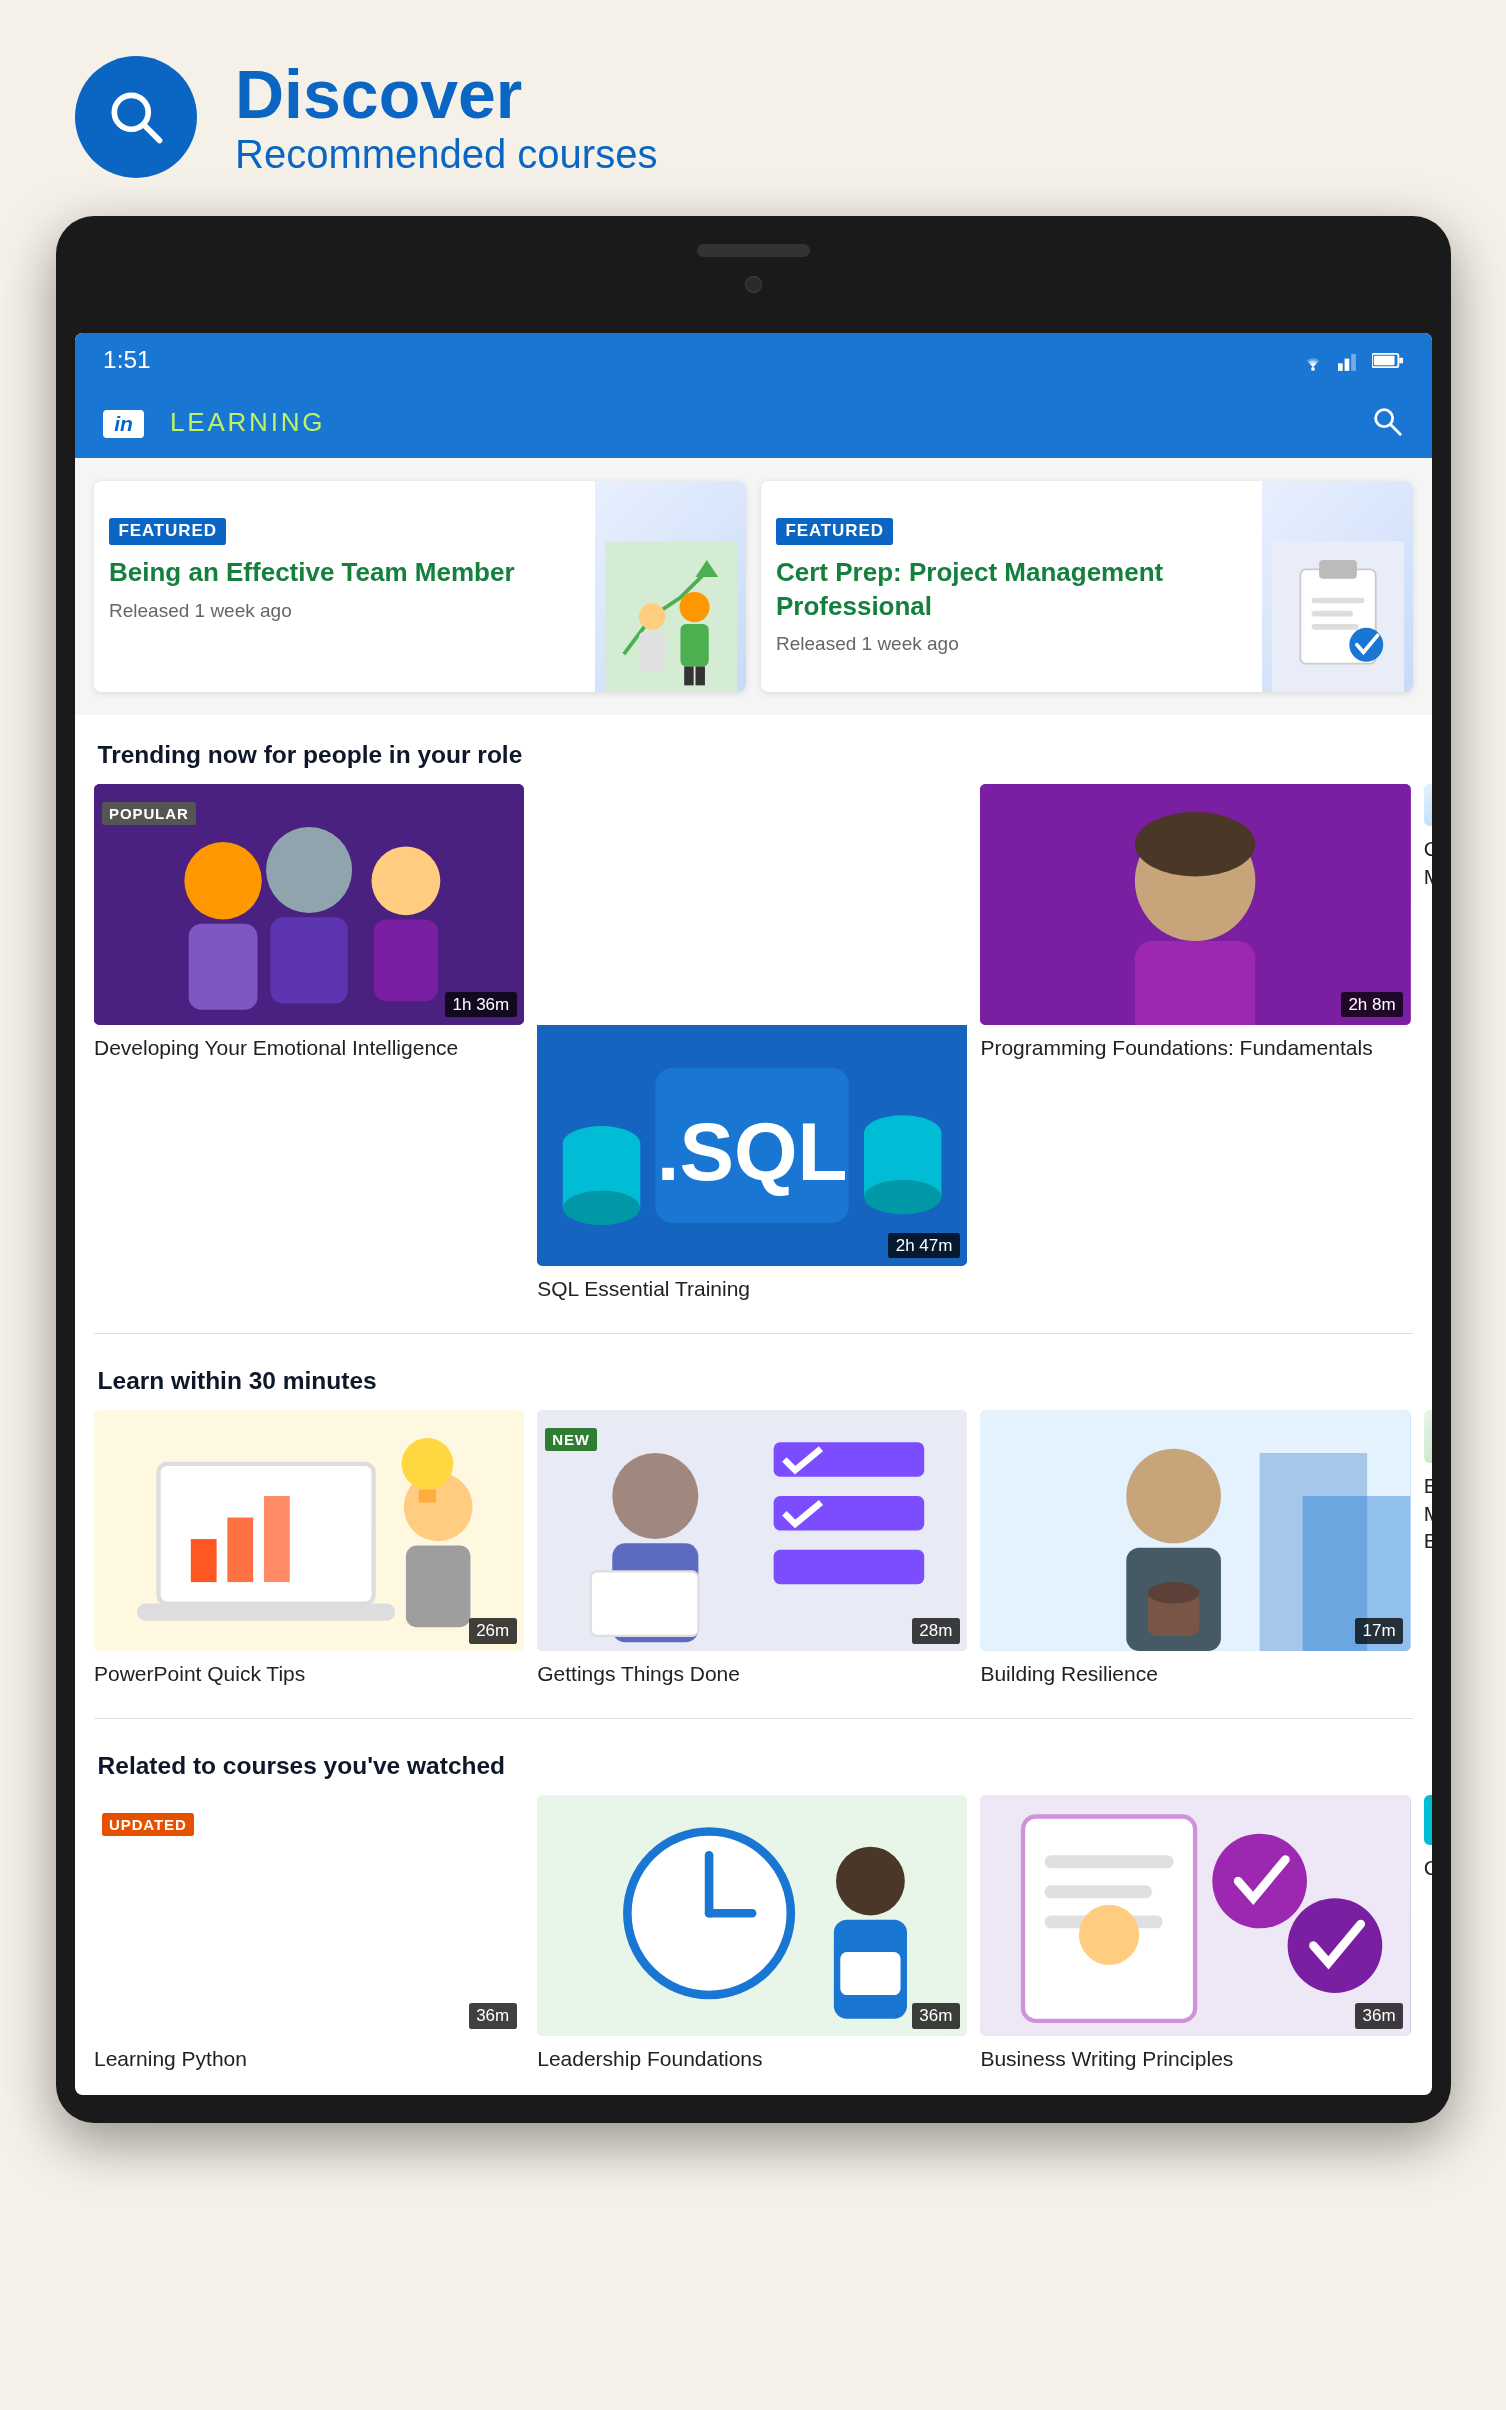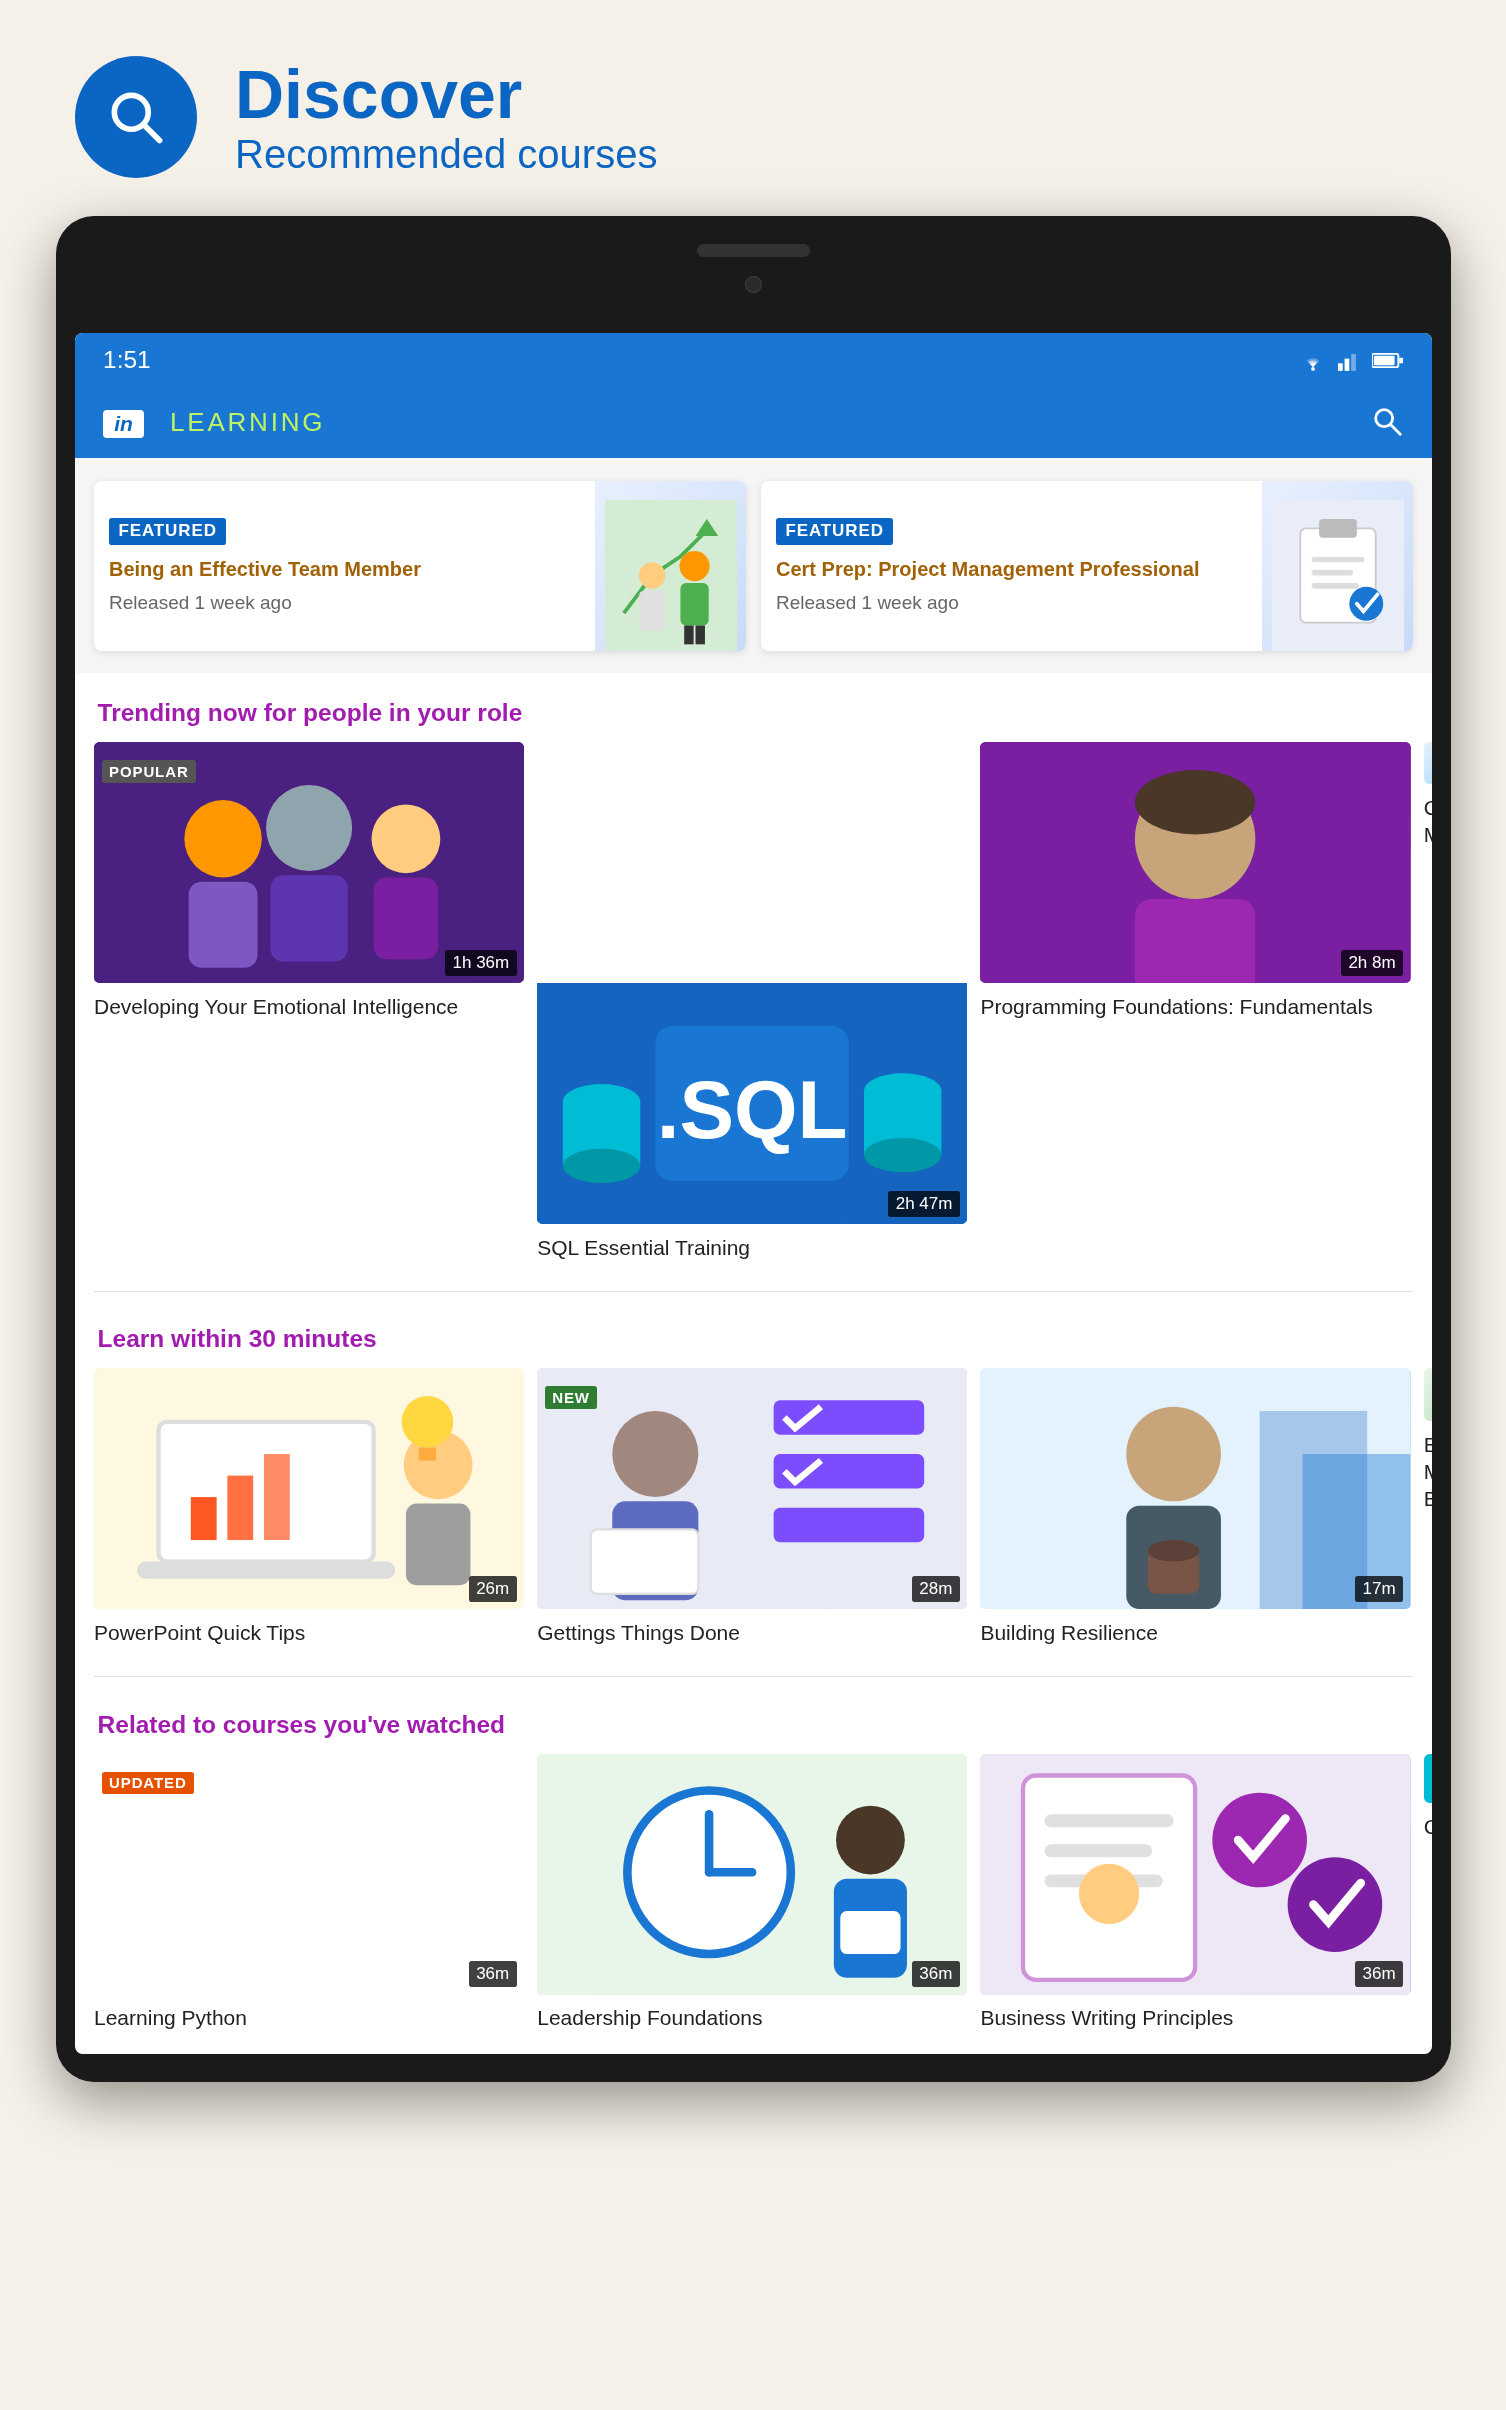--- a/index.html
+++ b/index.html
@@ -153,23 +153,23 @@
       color: #fff;
       font-size: 17px;
       font-weight: 600;
       padding: 3.8px 9.4px;
       border-radius: 2.8px;
       display: inline-block;
       margin-bottom: 11.3px;
       letter-spacing: 0.9px;
     }
     .featured-title {
-      font-size: 20px;
+      font-size: 26px;
       font-weight: 700;
-      color: #a16207;
+      color: #15803d;
       line-height: 1.3;
       margin-bottom: 9.4px;
     }
     .featured-released {
       font-size: 19px;
       color: #666;
     }
     .featured-image {
       width: 151px;
       flex-shrink: 0;
@@ -178,21 +178,21 @@
       display: flex;
       align-items: flex-end;
       justify-content: center;
     }
 
     
     .section-header {
       padding: 26px 22.6px 15px;
       font-size: 24.5px;
       font-weight: 600;
-      color: #a21caf;
+      color: #0f172a;
     }
 
     
     .course-grid {
       display: flex;
       gap: 0;
       overflow: hidden;
       padding: 0 19px 22.6px;
     }
     .course-card {

